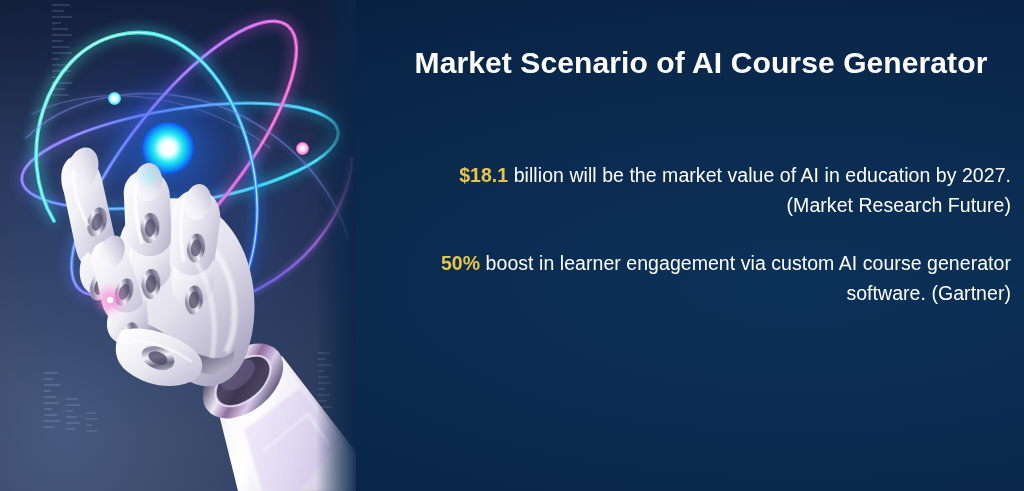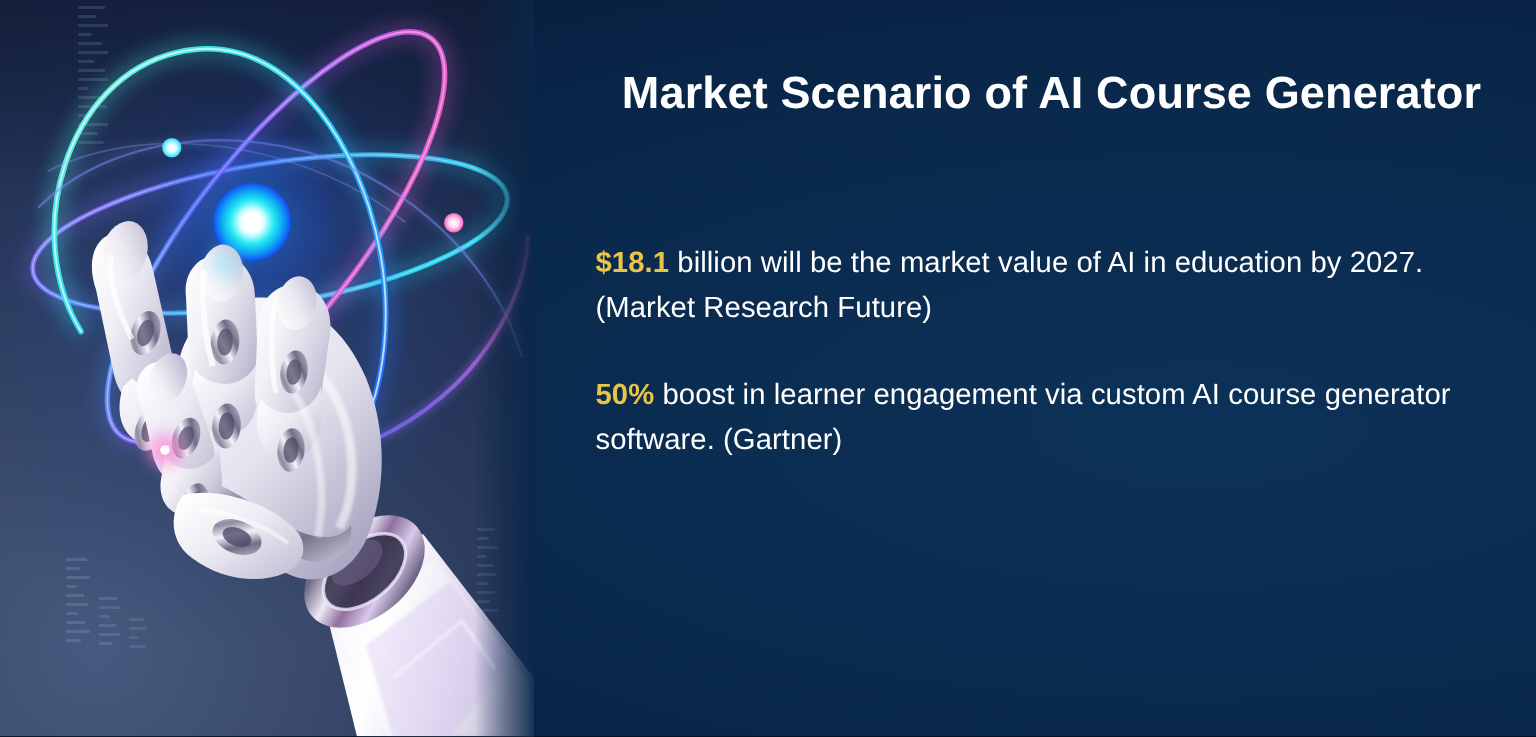--- a/index.html
+++ b/index.html
@@ -116,20 +116,21 @@
     color: #ffffff;
     font-size: 30px;
     font-weight: bold;
     line-height: 38px;
     letter-spacing: 0.1px;
   }
   .bullets {
     position: absolute;
     left: 11px; top: 160px;
     width: 614px;
+    text-align: right;
   }
   .bullet {
     color: #ffffff;
     font-size: 19.5px;
     line-height: 30px;
     margin-bottom: 28px;
     letter-spacing: 0.05px;
   }
   .bullet:last-child { margin-bottom: 0; margin-top: 27px; }
   .hl {

